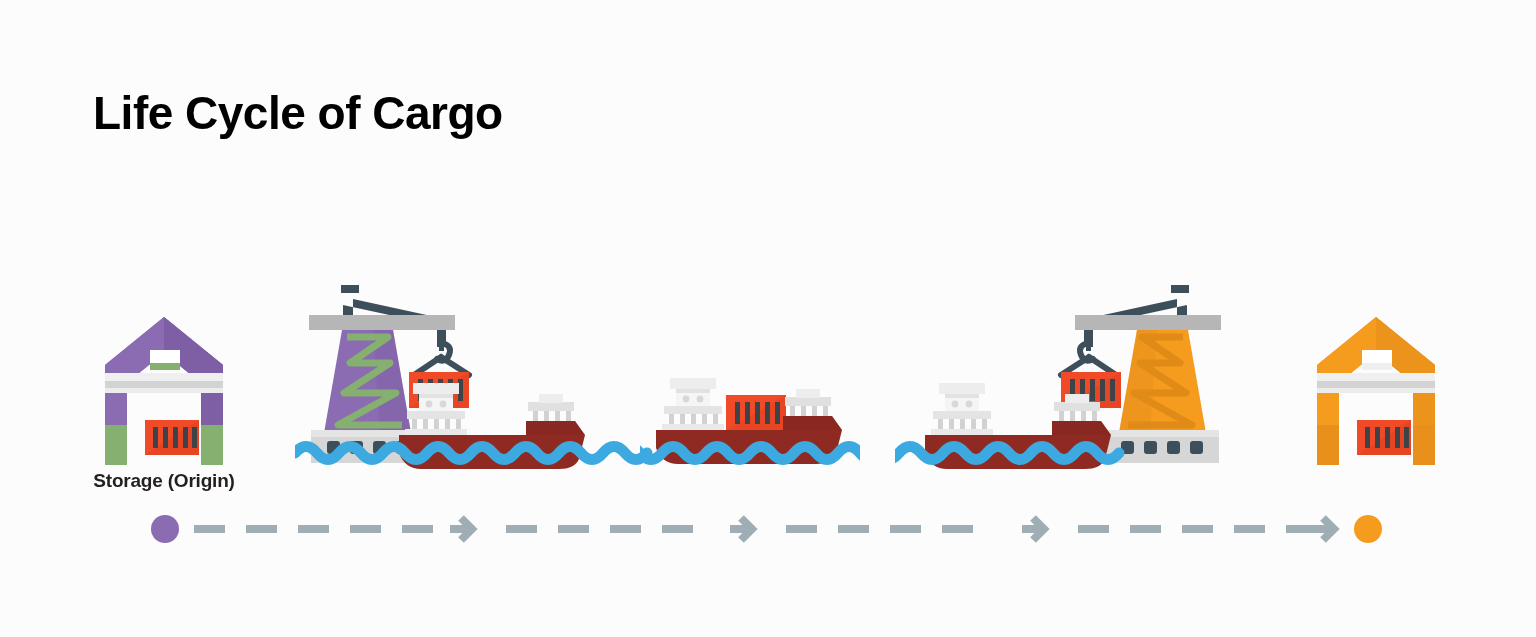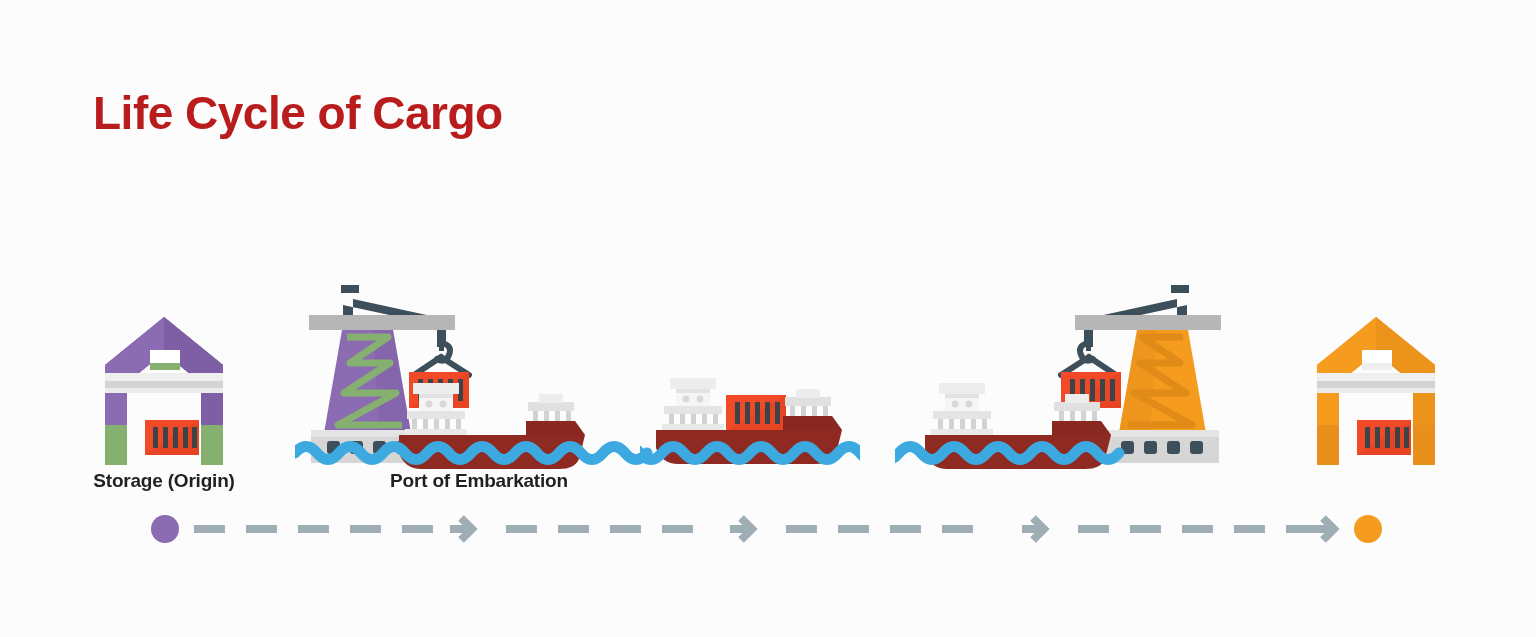--- a/index.html
+++ b/index.html
@@ -14,21 +14,21 @@
     overflow: hidden;
     position: relative;
   }
   #page-title {
     position: absolute;
     left: 93px;
     top: 86px;
     font-size: 46px;
     font-weight: bold;
     letter-spacing: -0.5px;
-    color: #b91c1c;
+    color: #000000;
     white-space: nowrap;
   }
   #stages {
     position: absolute;
     left: 0;
     top: 265px;
     width: 1536px;
     height: 250px;
   }
   .stage {
@@ -176,21 +176,20 @@
             <rect x="167" y="28" width="5" height="10"></rect>
           </g>
 
           <path d="M0 52 L127 52 L127 38 L176 38 L186 52 L180 76 Q176 86 160 86 L22 86 Q6 86 0 70 Z" fill="#8F2A23"></path>
           <path d="M127 52 L127 38 L176 38 L186 52 Z" fill="#7C241E" opacity="0.35"></path>
         </g>
 
         <path d="M0 188 q11 -13 22 0 t22 0 t22 0 t22 0 t22 0 t22 0 t22 0 t22 0 t22 0 t22 0 t22 0 t22 0 t22 0 t22 0 t22 0 t22 0" fill="none" stroke="#3CA9E0" stroke-width="11" stroke-linecap="round"></path>
       </svg>
     </div>
-    <div class="stage-label">Port of Embarkation</div>
   </div>
 
   <div class="stage" id="stage-2">
     <div class="stage-art">
       <svg viewBox="0 0 220 205" width="220" height="205" xmlns="http://www.w3.org/2000/svg">
         <g transform="translate(16,113)">
 
           <rect x="14" y="0" width="46" height="11" fill="#EDEDED"></rect>
           <rect x="20" y="11" width="34" height="17" fill="#F5F5F5"></rect>
           <rect x="20" y="11" width="34" height="4" fill="#E2E2E2"></rect>

